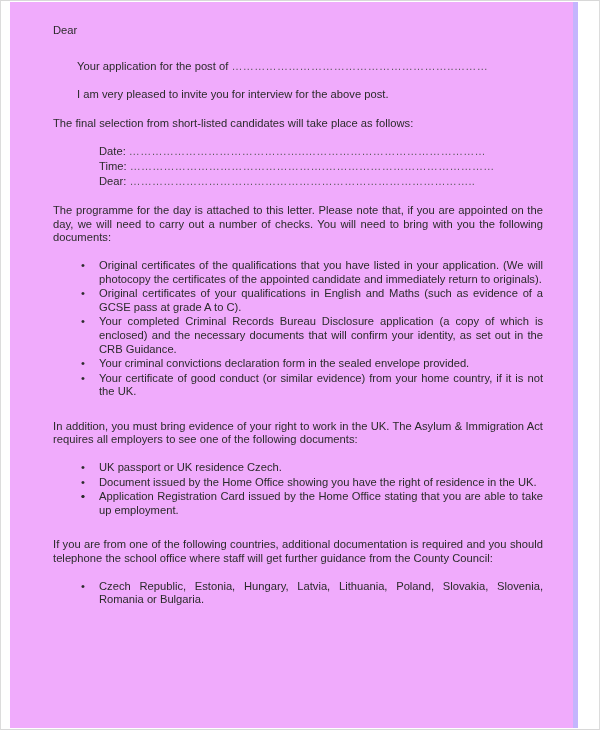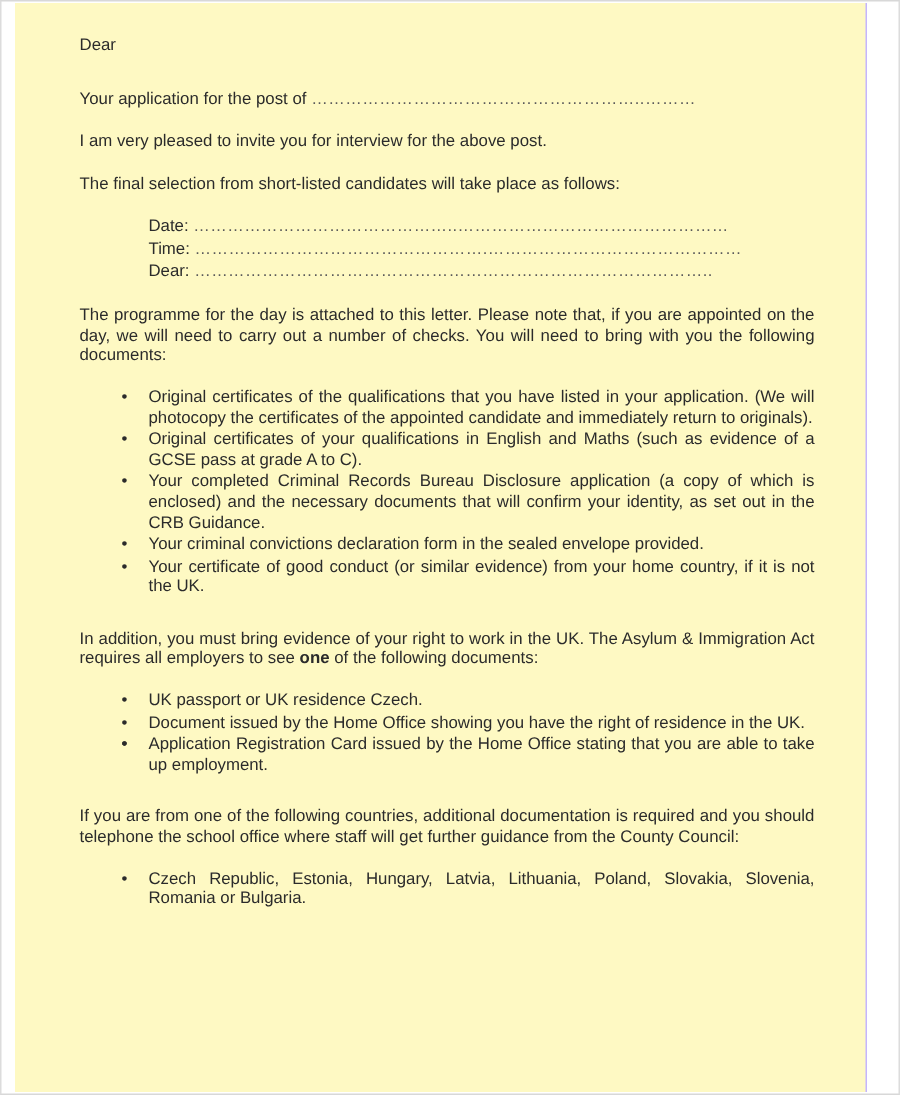--- a/index.html
+++ b/index.html
@@ -27,22 +27,22 @@
     border-bottom: 1px solid #d8d8d8;
     padding: 0;
   }
 
   .sheet {
     position: absolute;
     left: 9px;
     top: 1px;
     width: 568px;
     height: 726px;
-    background: #fef9c3;
-    border-right: 1px solid #c4b5fd;
+    background: #f0abfc;
+    border-right: 5px solid #c4b5fd;
     box-sizing: border-box;
   }
 
   .content {
     position: absolute;
     left: 43px;
     top: 22px;
     width: 490px;
   }
 
@@ -58,20 +58,21 @@
     text-align: justify;
     text-justify: inter-word;
   }
 
   .para.salutation {
     margin-bottom: 22px;
   }
 
   .para.tight {
     margin-bottom: 15px;
+    margin-left: 24px;
   }
 
   .dotline {
     color: #5a5a5a;
     letter-spacing: 0.35px;
     font-size: 11px;
   }
 
   .fields {
     margin: 0 0 16px 0;
@@ -117,21 +118,21 @@
     left: 28px;
     top: 0;
     font-size: 11.2px;
     line-height: 13.6px;
     color: #2b2b2b;
   }
   ul.bullets li.noj {
     text-align: left;
   }
 
-  .bold { font-weight: bold; }
+  .bold { font-weight: normal; }
 
   .spacer-sm { height: 7px; }
 </style>
 </head>
 <body>
 
 <div class="page">
   <div class="sheet">
     <div class="content">
 

